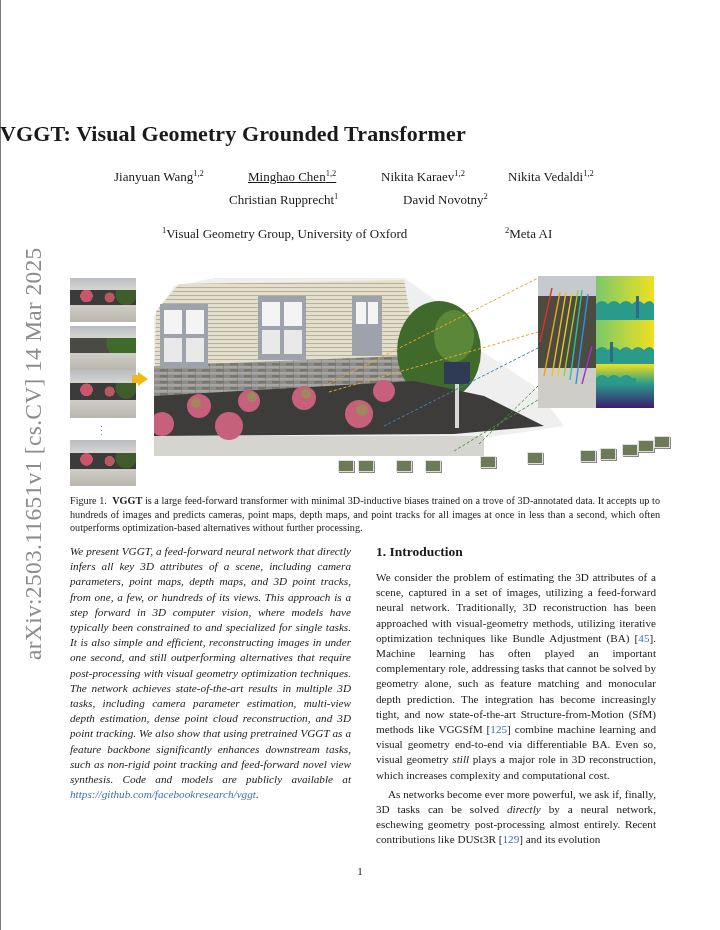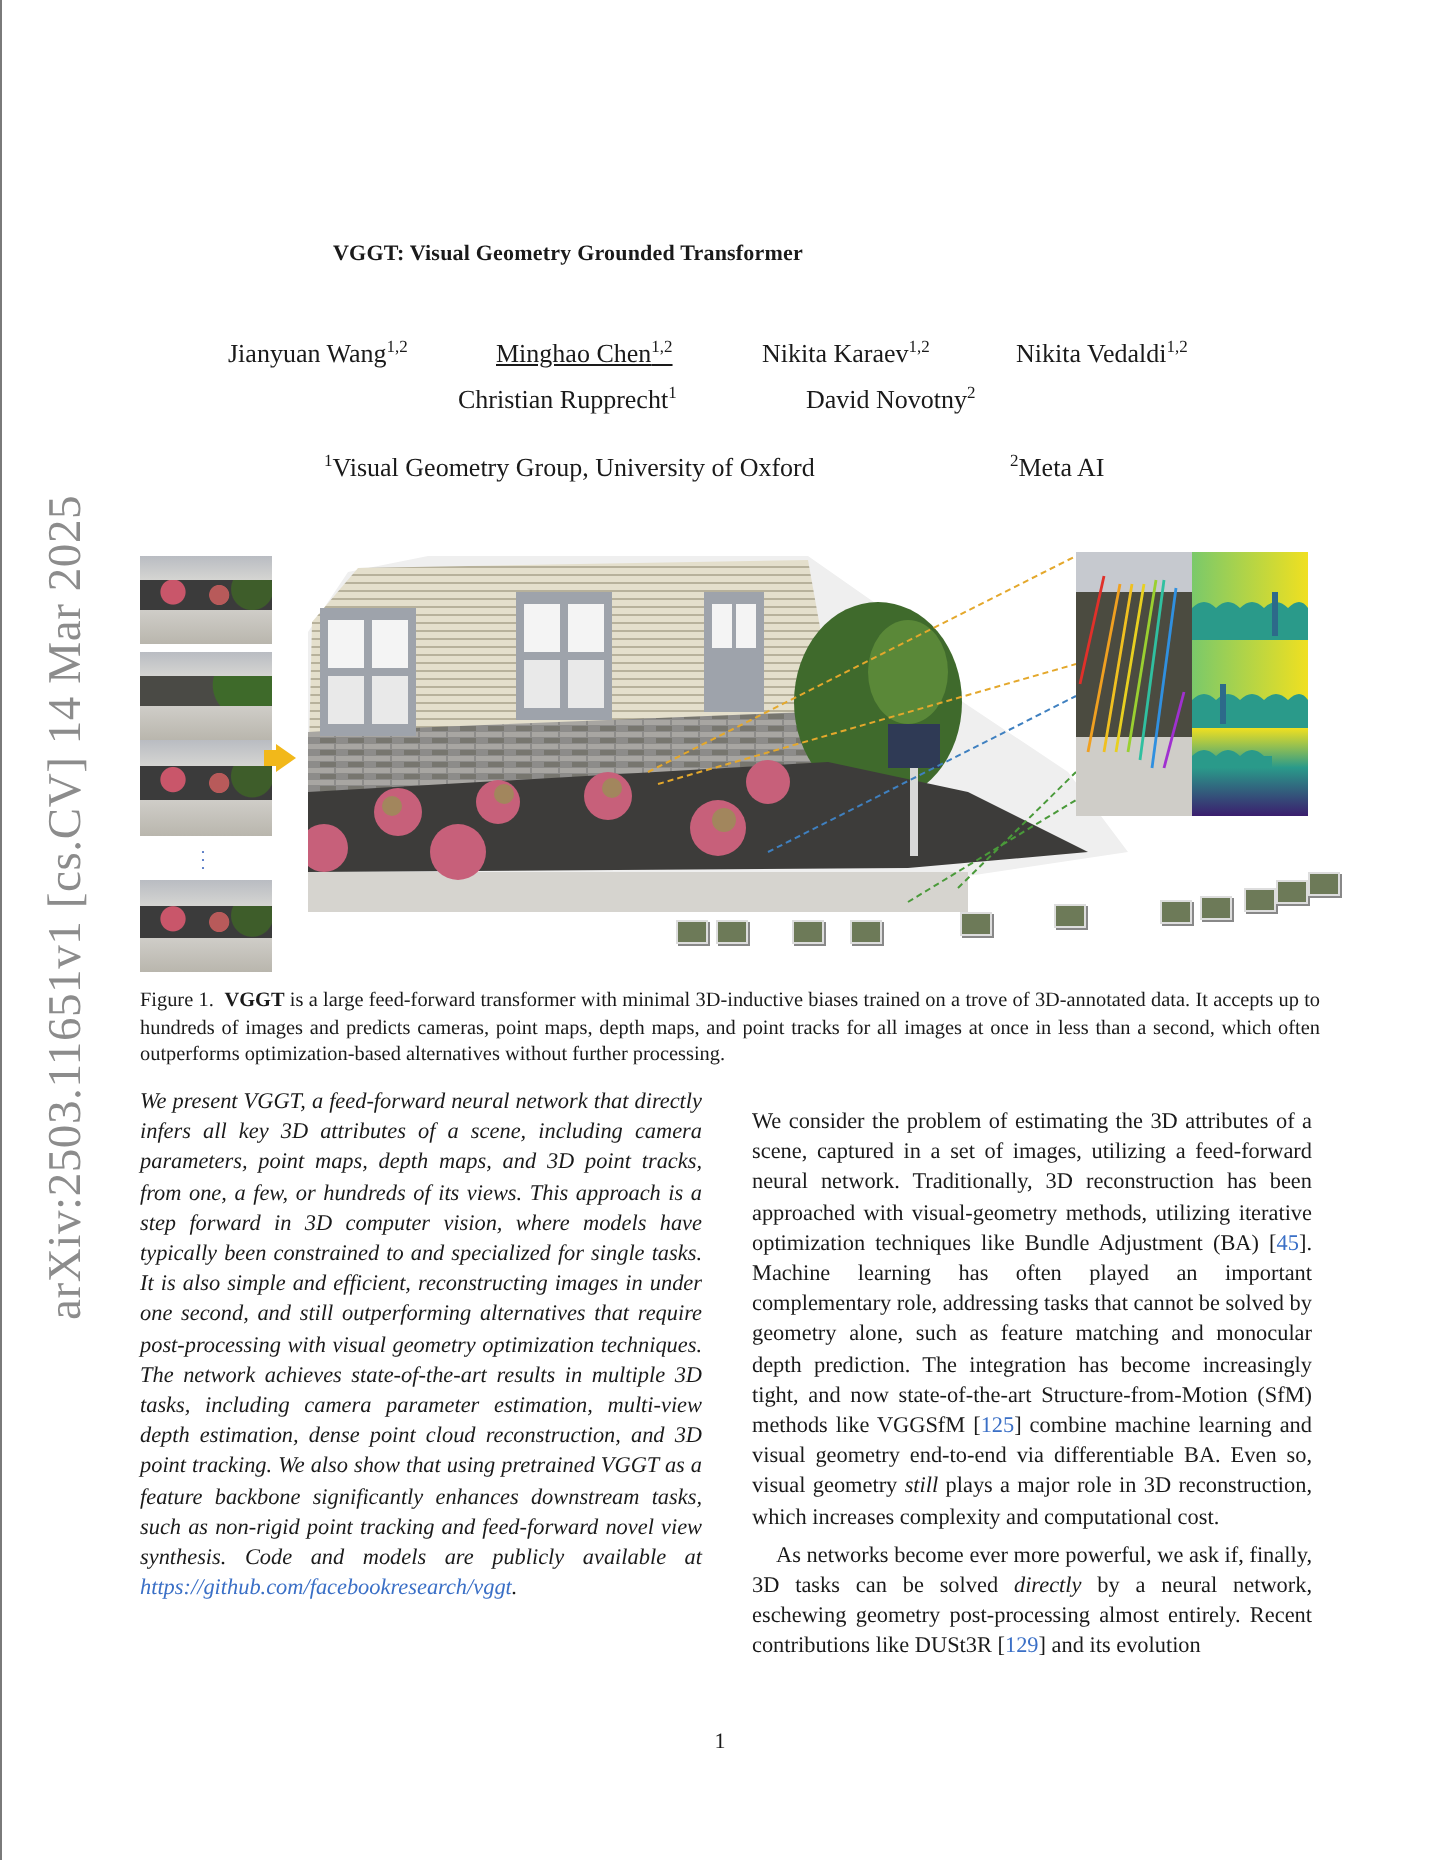--- a/index.html
+++ b/index.html
@@ -1,18 +1,18 @@
 <!DOCTYPE html>
 <html><head>
 <meta charset="utf-8">
 <style>
   html, body { margin:0; padding:0; background:#ffffff; }
   body { width:720px; height:930px; position:relative; overflow:hidden; font-family:"Liberation Serif", "DejaVu Serif", serif; color:#1a1a1a; }
   .page-border { position:absolute; left:0; top:0; width:1px; height:930px; background:#7a7a7a; }
-  .title { position:absolute; top:121px; left:0; width:568px; text-align:center; font-weight:bold; font-size:11px; letter-spacing:0.1px; }
+  .title { position:absolute; top:121px; left:0; width:568px; text-align:left; font-weight:bold; font-size:22px; letter-spacing:0.1px; }
   .authors-row { position:absolute; left:0; width:720px; font-size:13px; }
   .author { position:absolute; white-space:nowrap; }
   .author sup, .affil sup { font-size:8.5px; vertical-align:5px; }
   .affil { position:absolute; white-space:nowrap; font-size:13px; }
   .arxiv { position:absolute; left:20px; top:660px; transform:rotate(-90deg); transform-origin:left top; white-space:nowrap; font-size:23.5px; color:#8c8c8c; letter-spacing:0.3px; }
   .figure { position:absolute; left:70px; top:276px; width:590px; height:210px; }
   .thumb { position:absolute; left:0; width:66px; overflow:hidden; }
   .thumb .sky { height:28%; background:linear-gradient(#b9bcc2,#d5d5d2); }
   .thumb .bed { height:34%; background:radial-gradient(circle at 25% 40%, #c9566a 0 12%, transparent 13%), radial-gradient(circle at 60% 50%, #b85a5a 0 12%, transparent 13%), radial-gradient(circle at 85% 30%, #3e5d2a 0 18%, transparent 19%), #3b3b3b; }
   .thumb .walk { height:38%; background:linear-gradient(#cfcdc8,#b9b6ad); }
@@ -211,19 +211,20 @@
   <span>Figure 1.</span>&nbsp;&nbsp;<b>VGGT</b><span> is a large feed-forward transformer with minimal 3D-inductive biases trained on a trove of 3D-annotated data. It accepts up to hundreds of images and predicts cameras, point maps, depth maps, and point tracks for all images at once in less than a second, which often outperforms optimization-based alternatives without further processing.</span>
 </div>
 
 <div class="col-left">
   <div class="abstract-body">
     <span>We present VGGT, a feed-forward neural network that directly infers all key 3D attributes of a scene, including camera parameters, point maps, depth maps, and 3D point tracks, from one, a few, or hundreds of its views. This approach is a step forward in 3D computer vision, where models have typically been constrained to and specialized for single tasks. It is also simple and efficient, reconstructing images in under one second, and still outperforming alternatives that require post-processing with visual geometry optimization techniques. The network achieves state-of-the-art results in multiple 3D tasks, including camera parameter estimation, multi-view depth estimation, dense point cloud reconstruction, and 3D point tracking. We also show that using pretrained VGGT as a feature backbone significantly enhances downstream tasks, such as non-rigid point tracking and feed-forward novel view synthesis. Code and models are publicly available at </span><a class="link">https://github.com/facebookresearch/vggt</a><span>.</span>
   </div>
 </div>
 
 <div class="col-right">
+  <h2 class="section-h">1. Introduction</h2>
   <div class="intro-body">
     <p><span>We consider the problem of estimating the 3D attributes of a scene, captured in a set of images, utilizing a feed-forward neural network. Traditionally, 3D reconstruction has been approached with visual-geometry methods, utilizing iterative optimization techniques like Bundle Adjustment (BA) [</span><a class="cite">45</a><span>]. Machine learning has often played an important complementary role, addressing tasks that cannot be solved by geometry alone, such as feature matching and monocular depth prediction. The integration has become increasingly tight, and now state-of-the-art Structure-from-Motion (SfM) methods like VGGSfM [</span><a class="cite">125</a><span>] combine machine learning and visual geometry end-to-end via differentiable BA. Even so, visual geometry </span><i>still</i><span> plays a major role in 3D reconstruction, which increases complexity and computational cost.</span></p>
     <p><span>As networks become ever more powerful, we ask if, finally, 3D tasks can be solved </span><i>directly</i><span> by a neural network, eschewing geometry post-processing almost entirely. Recent contributions like DUSt3R [</span><a class="cite">129</a><span>] and its evolution</span></p>
   </div>
 </div>
 
 <div class="page-number">1</div>
 
 </body></html>

